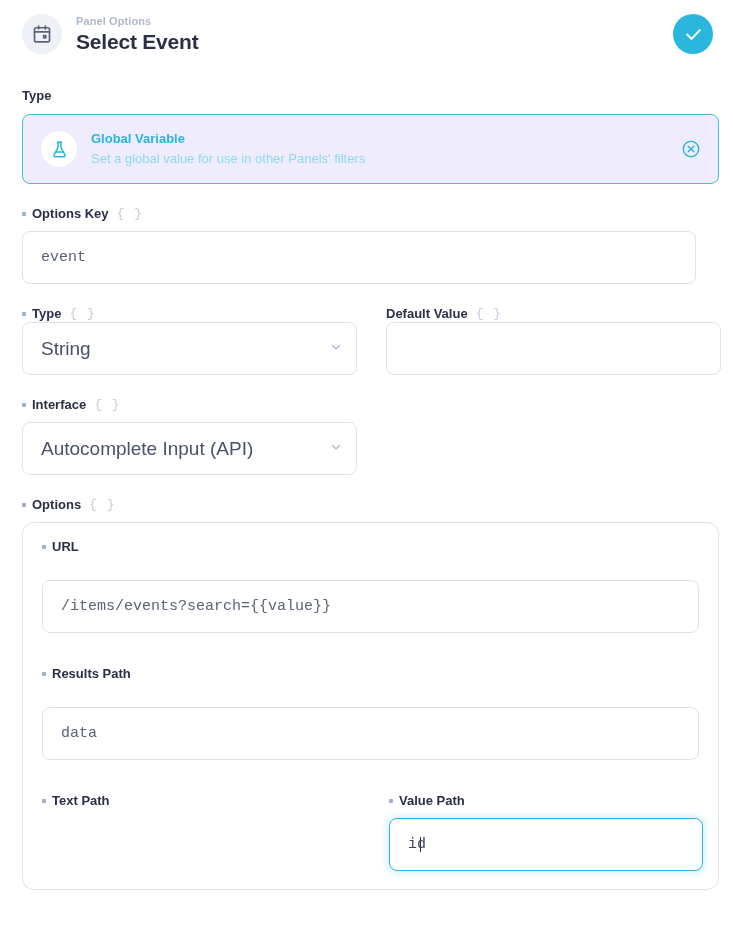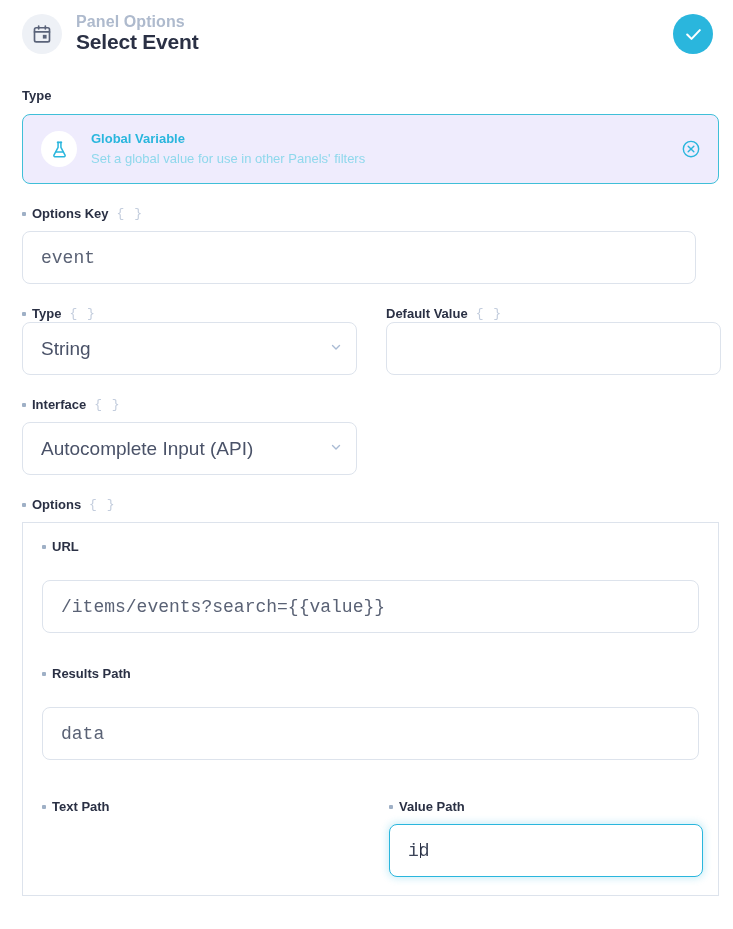--- a/index.html
+++ b/index.html
@@ -38,21 +38,21 @@
     justify-content: center;
     flex: none;
   }
   .header-text {
     margin-left: 14px;
     display: flex;
     flex-direction: column;
     justify-content: center;
   }
   .header-eyebrow {
-    font-size: 16px;
+    font-size: 11px;
     font-weight: bold;
     color: #aebacd;
     letter-spacing: .1px;
     line-height: 13px;
     margin-bottom: 2px;
   }
   .header-title {
     font-size: 21px;
     font-weight: bold;
     color: #2a3044;
@@ -167,21 +167,21 @@
   .field-block { margin-top: 22px; }
   .field-block .section-label { margin-bottom: 9px; }
 
   .input {
     width: 100%;
     height: 53px;
     border: 1px solid #dde3ec;
     border-radius: 8px;
     background: #ffffff;
     font-family: "Liberation Mono", monospace;
-    font-size: 18px;
+    font-size: 15px;
     color: #5a6275;
     padding: 0 18px;
     outline: none;
   }
   .input::placeholder { color: #aeb6c4; }
   .input.focused {
     border: 1.5px solid #2ab6dd;
     box-shadow: 0 0 7px 2px rgba(42,182,221,.22);
     color: #3c4458;
   }
@@ -225,33 +225,33 @@
     gap: 29px;
     margin-top: 22px;
   }
   .col-left  { width: 335px; flex: none; }
   .col-right { width: 335px; flex: none; }
 
   
   .group-box {
     width: 697px;
     border: 1px solid #dde3ec;
-    border-radius: 0;
+    border-radius: 12px;
     background: #ffffff;
     padding: 16px 15px 18px 15px;
     margin-top: 9px;
   }
   .group-field + .group-field { margin-top: 17px; }
   .group-field .section-label { margin-bottom: 9px; margin-left: 4px; }
   .group-input-holder { padding: 16px 4px; }
 
   .sub-row2 {
     display: flex;
     gap: 25px;
-    margin-top: 23px;
+    margin-top: 17px;
   }
   .sub-col { width: 322px; flex: none; }
   .sub-col .section-label { margin-bottom: 9px; margin-left: 4px; }
   .sub-col .holder { padding: 0 4px; }
 
   .fill { width: 100%; }
 </style>
 </head>
 <body>
 

